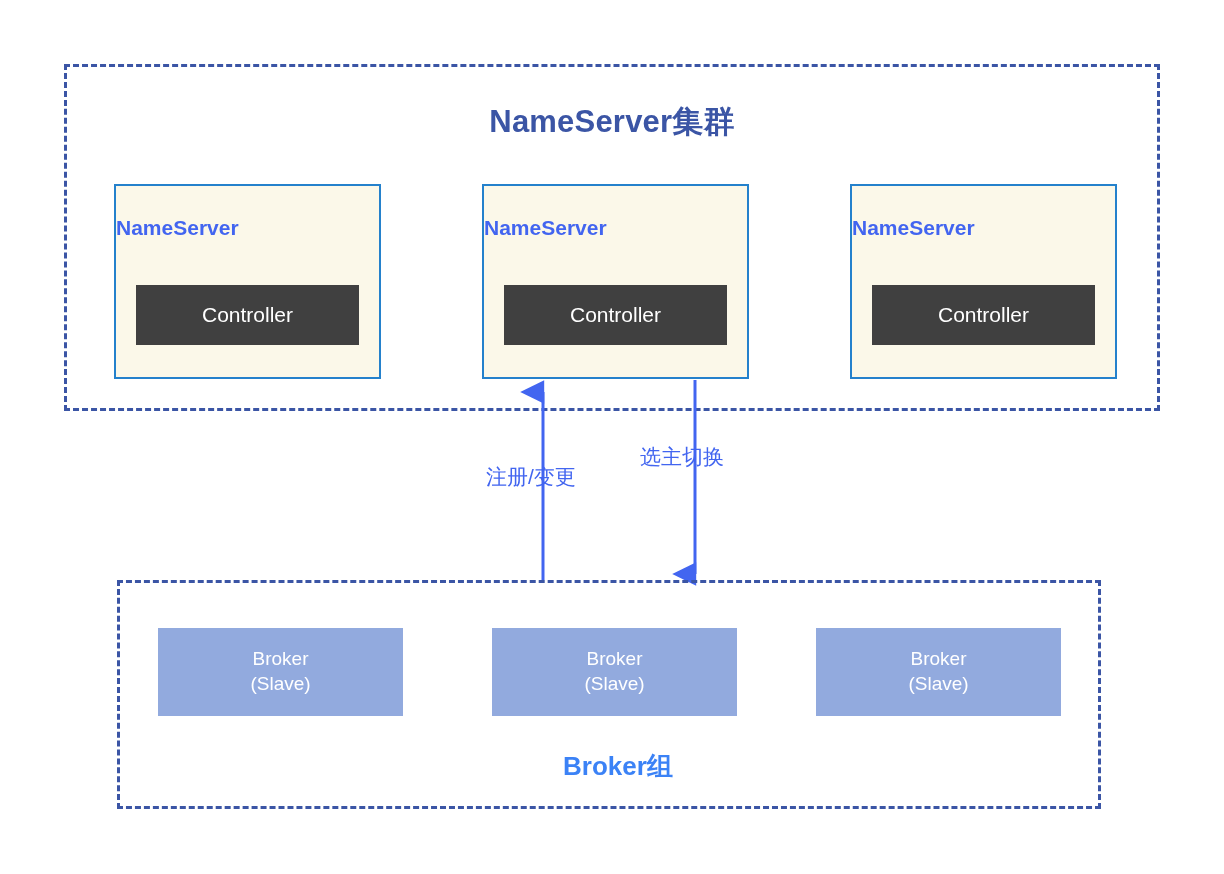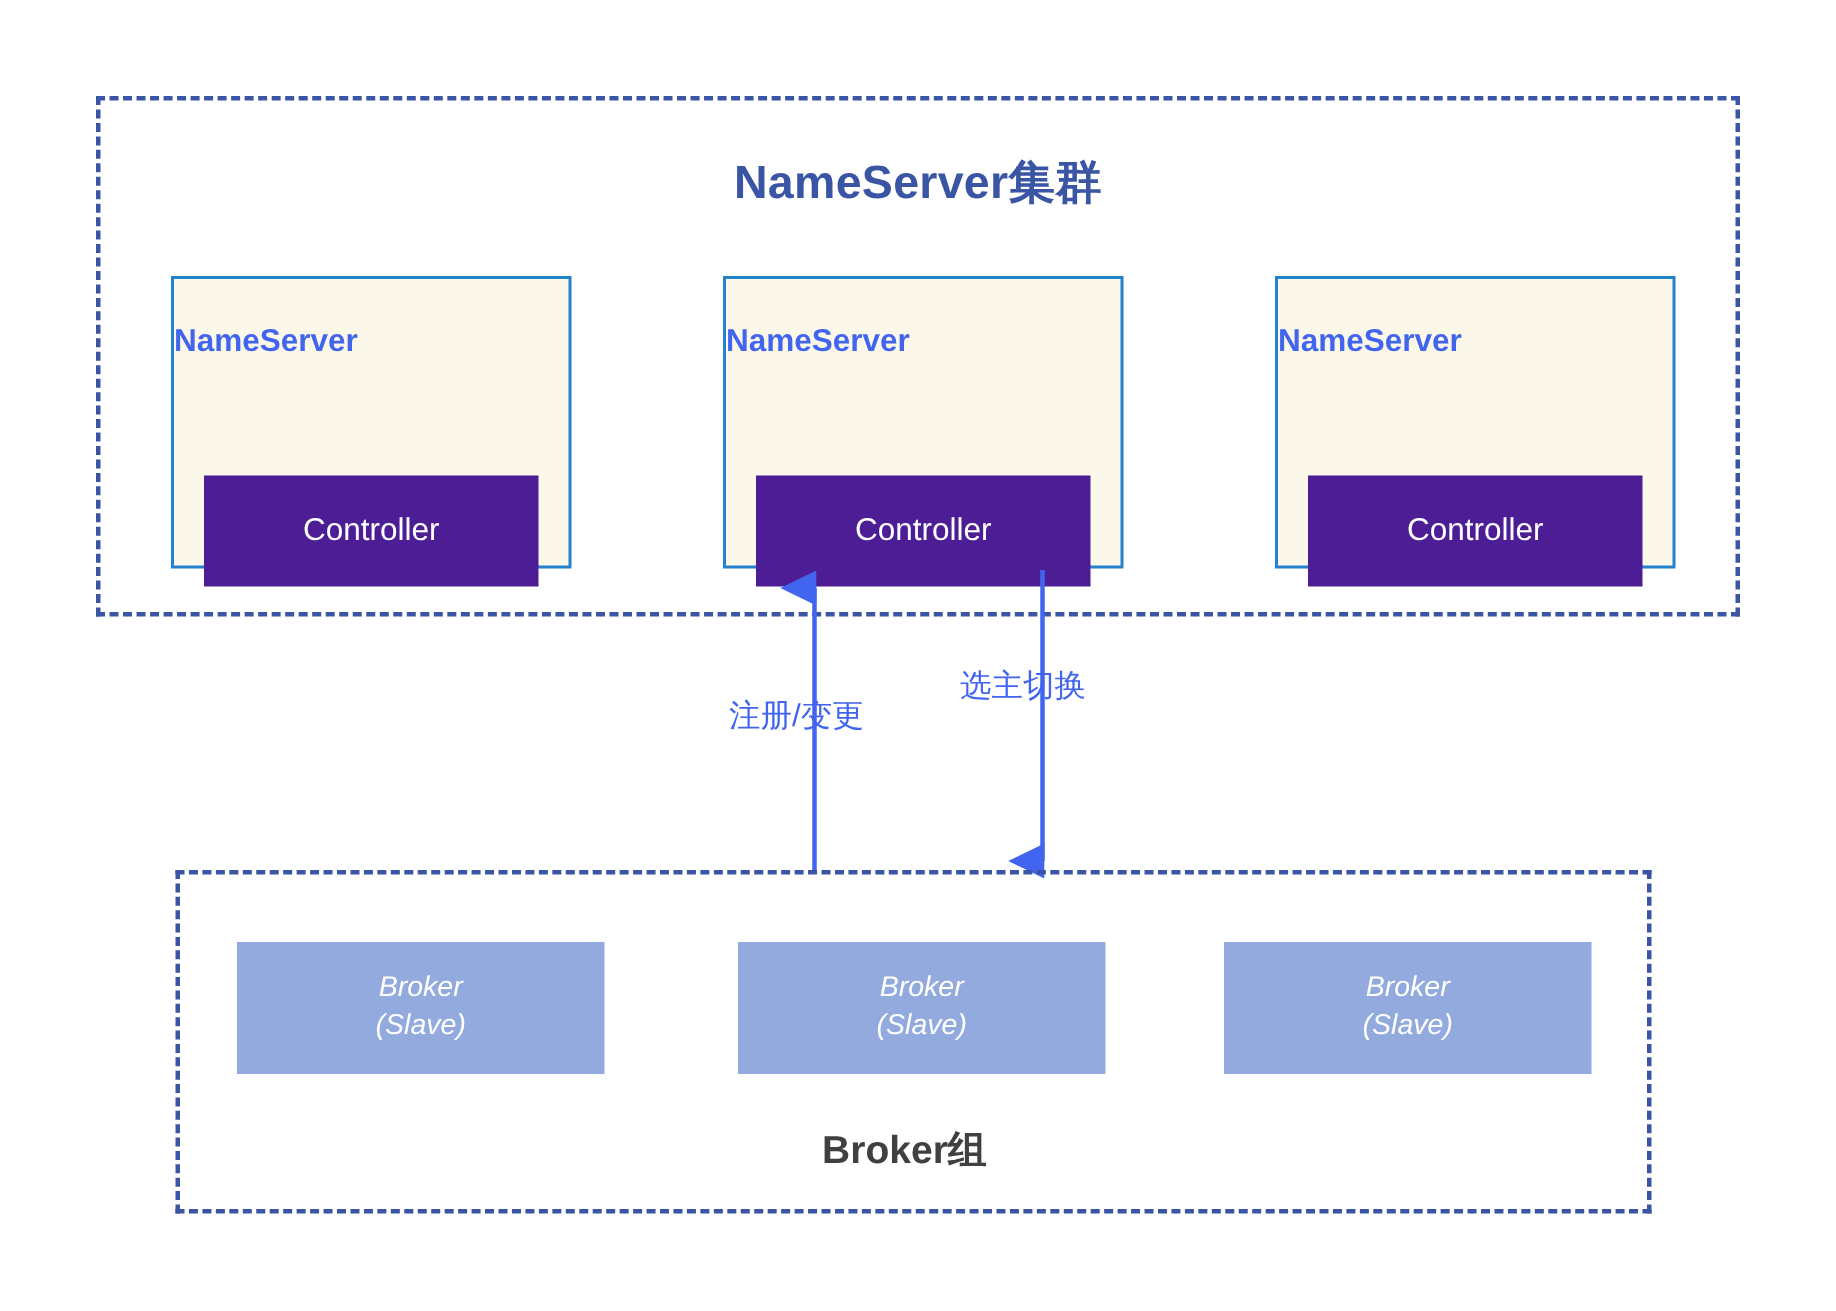--- a/index.html
+++ b/index.html
@@ -47,25 +47,25 @@
     color: #3b55a5;
     font-size: 31px;
     font-weight: bold;
     letter-spacing: 0.2px;
     white-space: nowrap;
   }
   #ns-cluster-title { top: 101px; }
 
   #broker-group-title {
     position: absolute;
-    left: 111px;
+    left: 126px;
     width: 984px;
     text-align: center;
     top: 749px;
-    color: #404040;
+    color: #3b82f6;
     font-size: 26px;
     font-weight: bold;
     white-space: nowrap;
   }
 
   
   .ns-card {
     position: absolute;
     top: 184px;
     width: 267px;
@@ -87,46 +87,44 @@
     font-size: 21px;
     font-weight: bold;
     white-space: nowrap;
   }
 
   .controller-box {
     position: absolute;
     left: 20px;
     right: 20px;
     top: 99px;
-    height: 74px;
-    background: #4c1d95;
+    height: 60px;
+    background: #404040;
     display: flex;
     align-items: center;
     justify-content: center;
-    margin-top: 32px;
   }
   .controller-label {
     color: #ffffff;
     font-size: 21px;
     white-space: nowrap;
   }
 
   
   .broker-card {
     position: absolute;
     top: 628px;
     width: 245px;
     height: 88px;
     background: #92aade;
     display: flex;
     flex-direction: column;
     align-items: center;
     justify-content: center;
     line-height: 1.3;
-    font-style: italic;
   }
   #broker-card-0 { left: 158px; }
   #broker-card-1 { left: 492px; }
   #broker-card-2 { left: 816px; }
   .broker-line {
     color: #ffffff;
     font-size: 19px;
     white-space: nowrap;
   }
 

